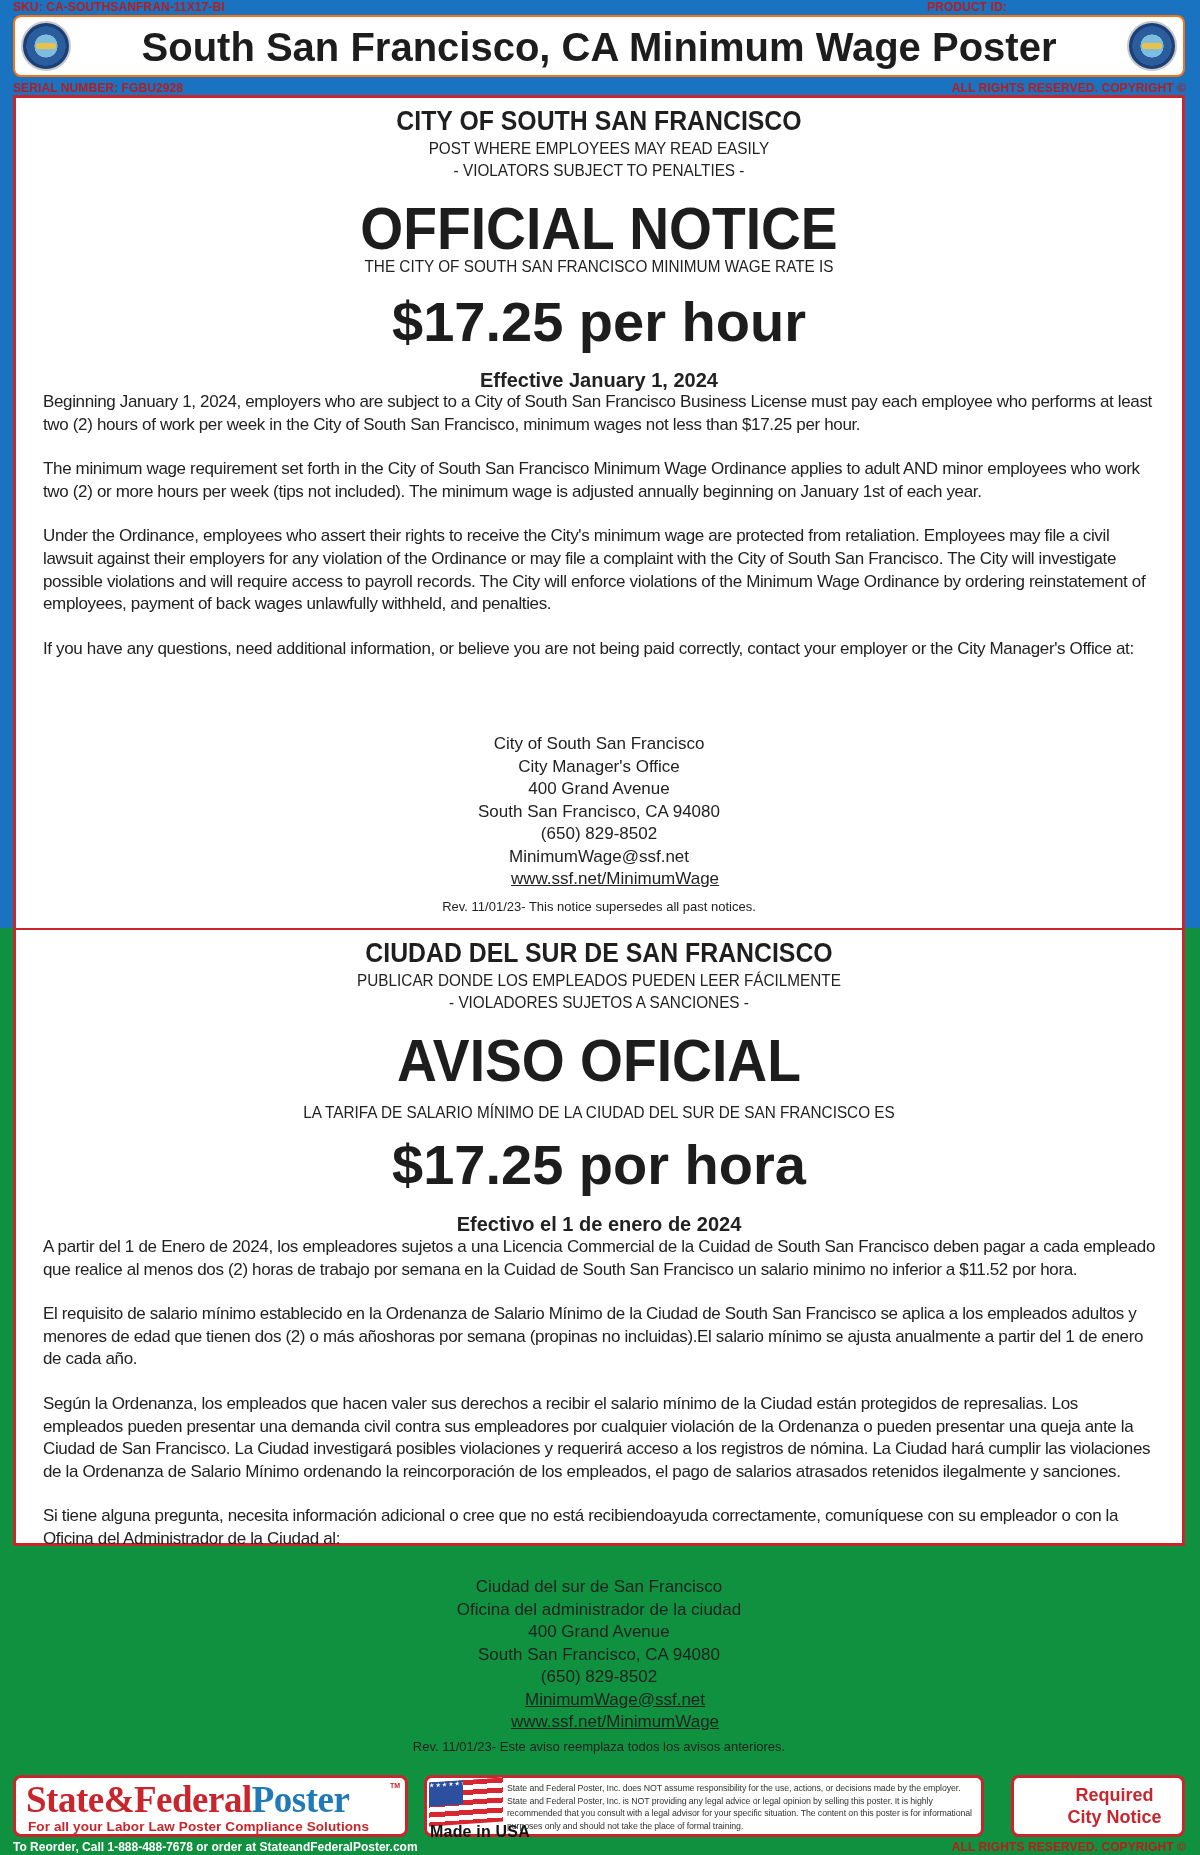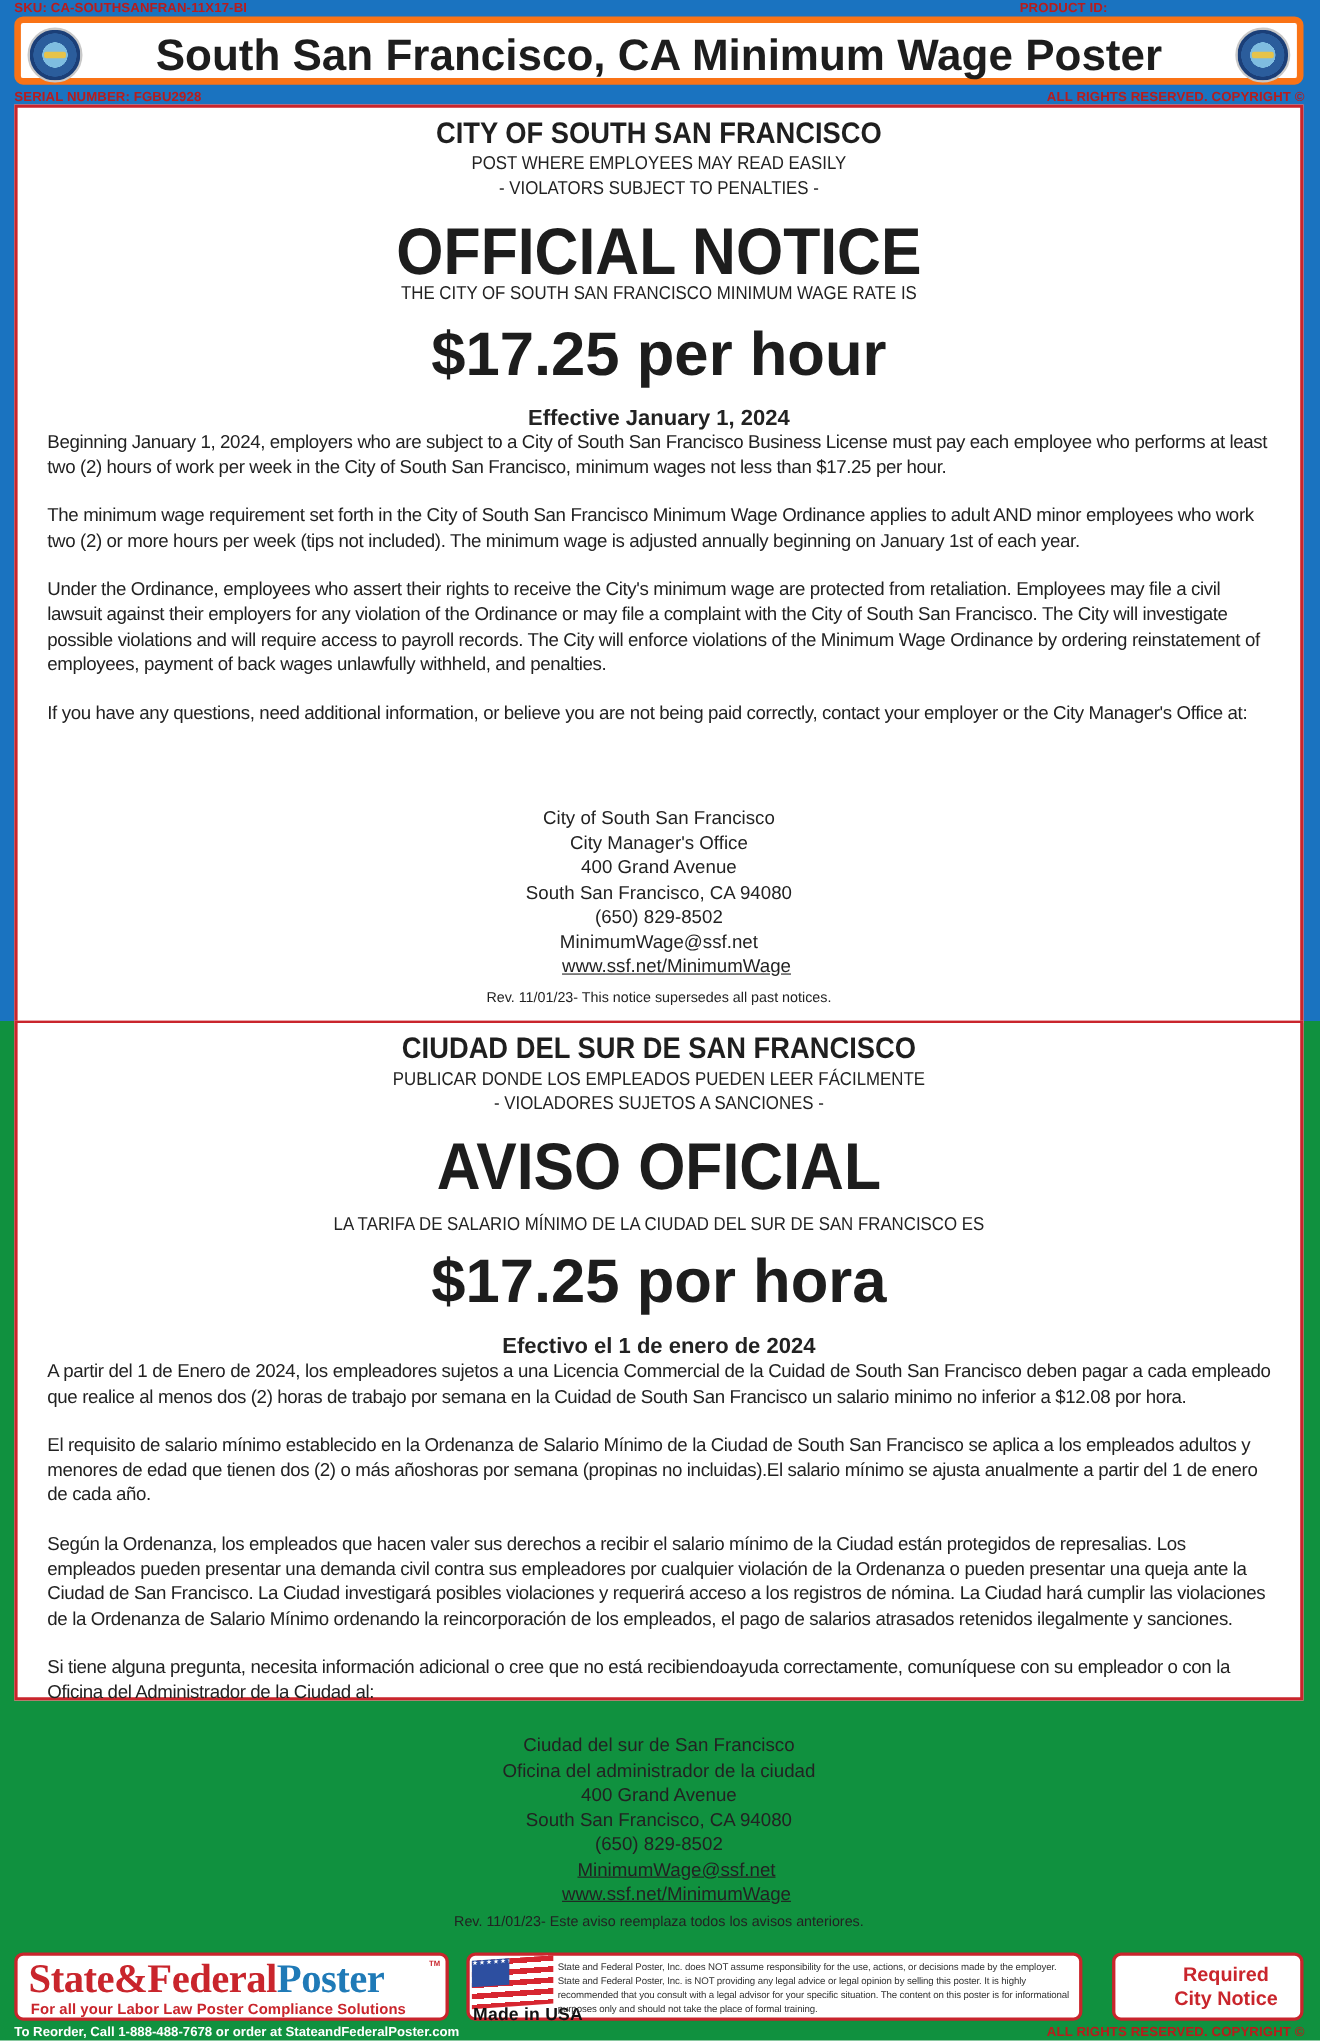--- a/index.html
+++ b/index.html
@@ -4,21 +4,21 @@
 <style>
   html, body { margin: 0; padding: 0; }
   body {
     width: 1200px; height: 1855px; position: relative; overflow: hidden;
     font-family: "Liberation Sans", sans-serif; color: #222;
     background: linear-gradient(to bottom, #1a73c0 0px, #1a73c0 928px, #10913f 928px, #10913f 1855px);
   }
   .meta { position: absolute; color: #b91c1c; font-weight: bold; font-size: 12px; line-height: 14px; letter-spacing: 0.1px; }
   .title-box {
     position: absolute; left: 13px; top: 15px; width: 1172px; height: 62px;
-    background: #fff; border: 6px solid #f97316; border-radius: 8px; box-sizing: border-box;
+    background: #fff; border: 2px solid #f97316; border-radius: 8px; box-sizing: border-box;
   }
   .title-text {
     position: absolute; left: 0; right: 0; top: 8px; text-align: center;
     font-size: 40px; font-weight: bold; color: #1d1d1d; line-height: 44px;
   }
   .seal {
     position: absolute; top: 4px; width: 50px; height: 50px; border-radius: 50%;
     background: radial-gradient(circle at 50% 50%, #7fbde0 0 35%, #2b5d9c 36% 60%, #1b3f78 61% 100%);
     border: 2px solid #c8c8c8; box-sizing: border-box;
   }
@@ -133,21 +133,21 @@
 <div class="panel panel-bot">
   <div class="abs center h-city" style="top:8px;">CIUDAD DEL SUR DE SAN FRANCISCO</div>
   <div class="abs center h-sub" style="top:40px;">PUBLICAR DONDE LOS EMPLEADOS PUEDEN LEER FÁCILMENTE</div>
   <div class="abs center h-sub" style="top:62px;">- VIOLADORES SUJETOS A SANCIONES -</div>
   <div class="abs center h-big" style="top:100px;">AVISO OFICIAL</div>
   <div class="abs center h-rate-label" style="top:173px;">LA TARIFA DE SALARIO MÍNIMO DE LA CIUDAD DEL SUR DE SAN FRANCISCO ES</div>
   <div class="abs center h-rate" style="top:205px;">$17.25 por hora</div>
   <div class="abs center h-eff" style="top:282px;">Efectivo el 1 de enero de 2024</div>
 
   <div class="abs" style="top:306px;">
-    <div class="body-text justify">A partir del 1 de Enero de 2024, los empleadores sujetos a una Licencia Commercial de la Cuidad de South San Francisco deben pagar a cada empleado que realice al menos dos (2) horas de trabajo por semana en la Cuidad de South San Francisco un salario minimo no inferior a $12.08 por hora.</div>
+    <div class="body-text justify">A partir del 1 de Enero de 2024, los empleadores sujetos a una Licencia Commercial de la Cuidad de South San Francisco deben pagar a cada empleado que realice al menos dos (2) horas de trabajo por semana en la Cuidad de South San Francisco un salario minimo no inferior a $11.52 por hora.</div>
     <div class="para-gap"></div>
     <div class="body-text">El requisito de salario mínimo establecido en la Ordenanza de Salario Mínimo de la Ciudad de South San Francisco se aplica a los empleados adultos y menores de edad que tienen dos (2) o más añoshoras por semana (propinas no incluidas).El salario mínimo se ajusta anualmente a partir del 1 de enero de cada año.</div>
     <div class="para-gap"></div>
     <div class="body-text">Según la Ordenanza, los empleados que hacen valer sus derechos a recibir el salario mínimo de la Ciudad están protegidos de represalias. Los empleados pueden presentar una demanda civil contra sus empleadores por cualquier violación de la Ordenanza o pueden presentar una queja ante la Ciudad de San Francisco. La Ciudad investigará posibles violaciones y requerirá acceso a los registros de nómina. La Ciudad hará cumplir las violaciones de la Ordenanza de Salario Mínimo ordenando la reincorporación de los empleados, el pago de salarios atrasados retenidos ilegalmente y sanciones.</div>
     <div class="para-gap"></div>
     <div class="body-text">Si tiene alguna pregunta, necesita información adicional o cree que no está recibiendoayuda correctamente, comuníquese con su empleador o con la Oficina del Administrador de la Ciudad al:</div>
   </div>
 
   <div class="abs contact" style="top:646px;">
     <div>Ciudad del sur de San Francisco</div>

